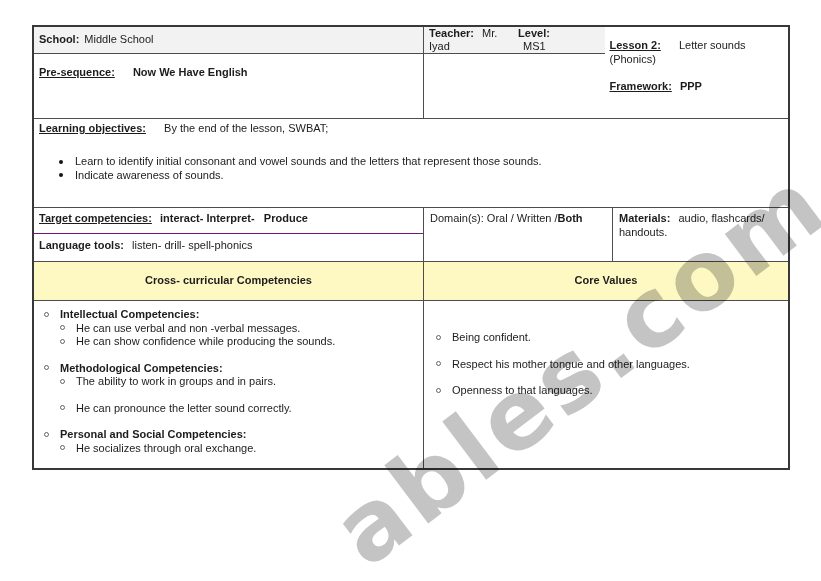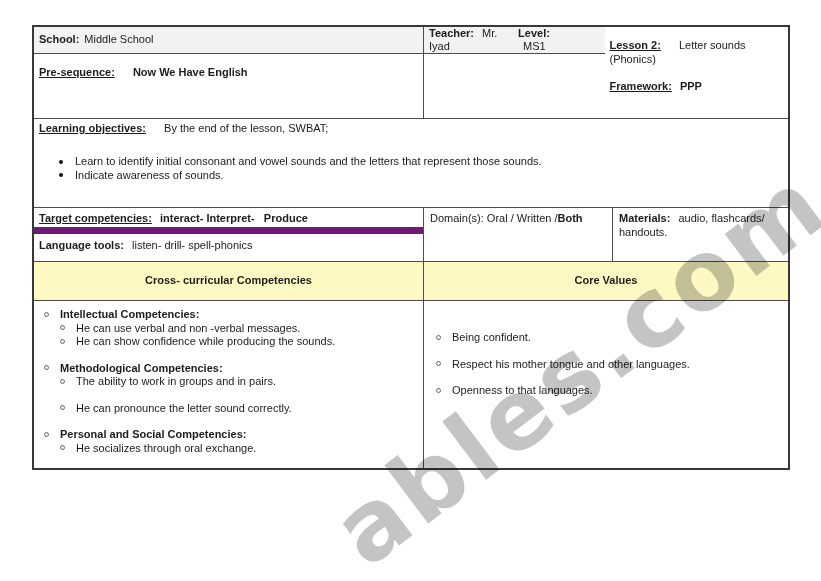--- a/index.html
+++ b/index.html
@@ -41,21 +41,21 @@
   .obj-item { padding-left:20px; }
   .dot {
     display:inline-block; width:4px; height:4px; background:#151515;
     border-radius:50%; margin-right:12px; vertical-align:middle;
     position:relative; top:-1px;
   }
 
   
   .row3 { height:56px; display:flex; }
   .r3-left { width:390px; display:flex; flex-direction:column; }
-  .r3-target { height:26px; border-bottom:7px solid #701a75; padding:4px 5px 0 5px; }
+  .r3-target { height:26px; border-bottom:1px solid #701a75; padding:4px 5px 0 5px; }
   .r3-lang { flex:1; padding:5px 5px 0 5px; }
   .r3-domain { width:189px; padding:4px 6px 0 6px; }
   .r3-materials { flex:1; padding:4px 6px 0 6px; }
 
   
   .row4 { height:40px; display:flex; }
   .hdr-cell {
     background:#fef9c3; display:flex; align-items:center; justify-content:center;
     font-weight:bold;
   }

